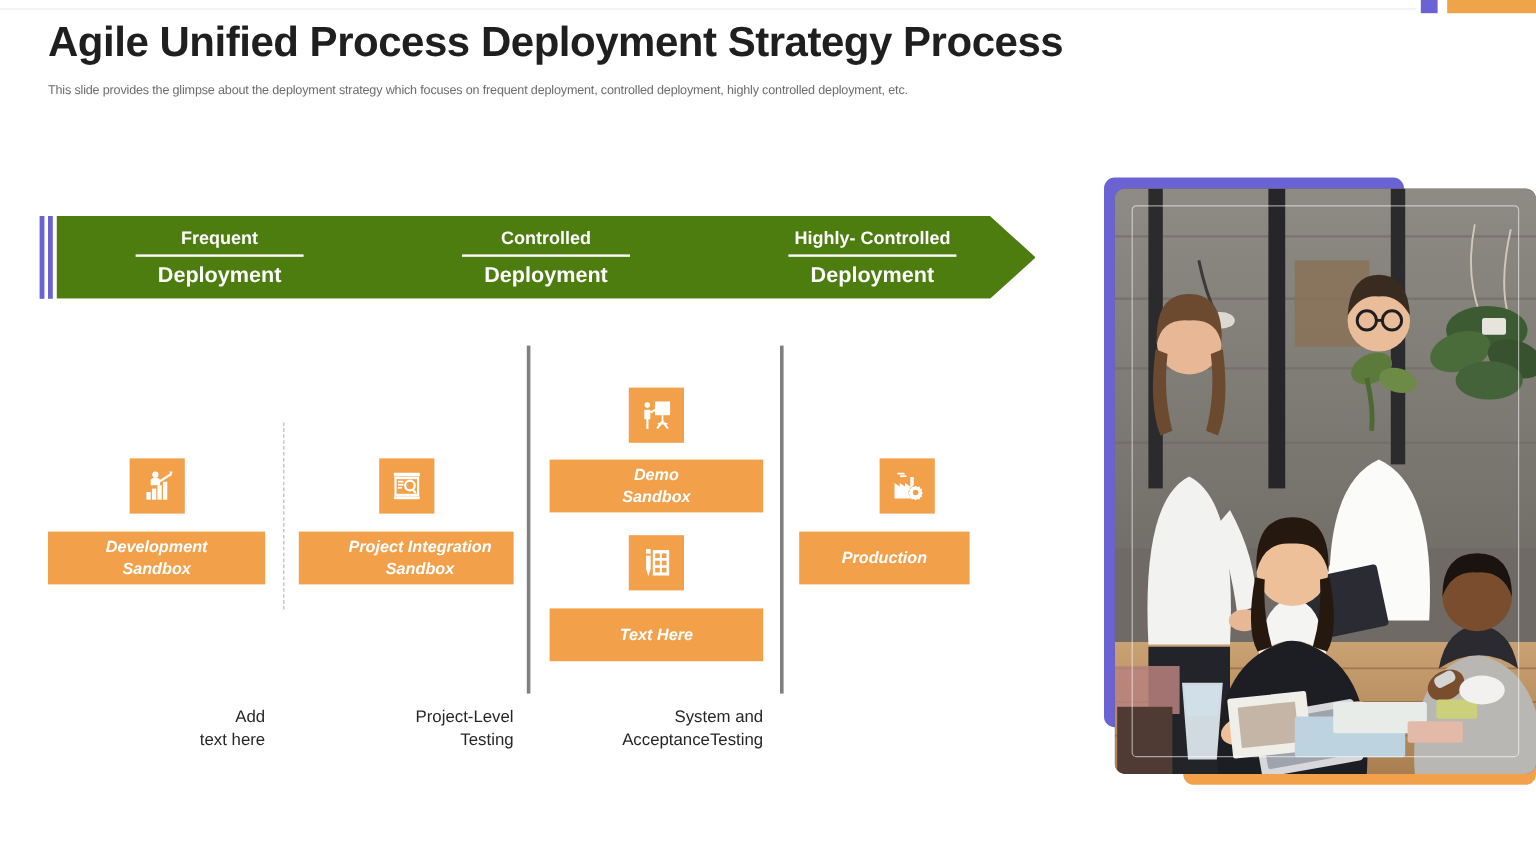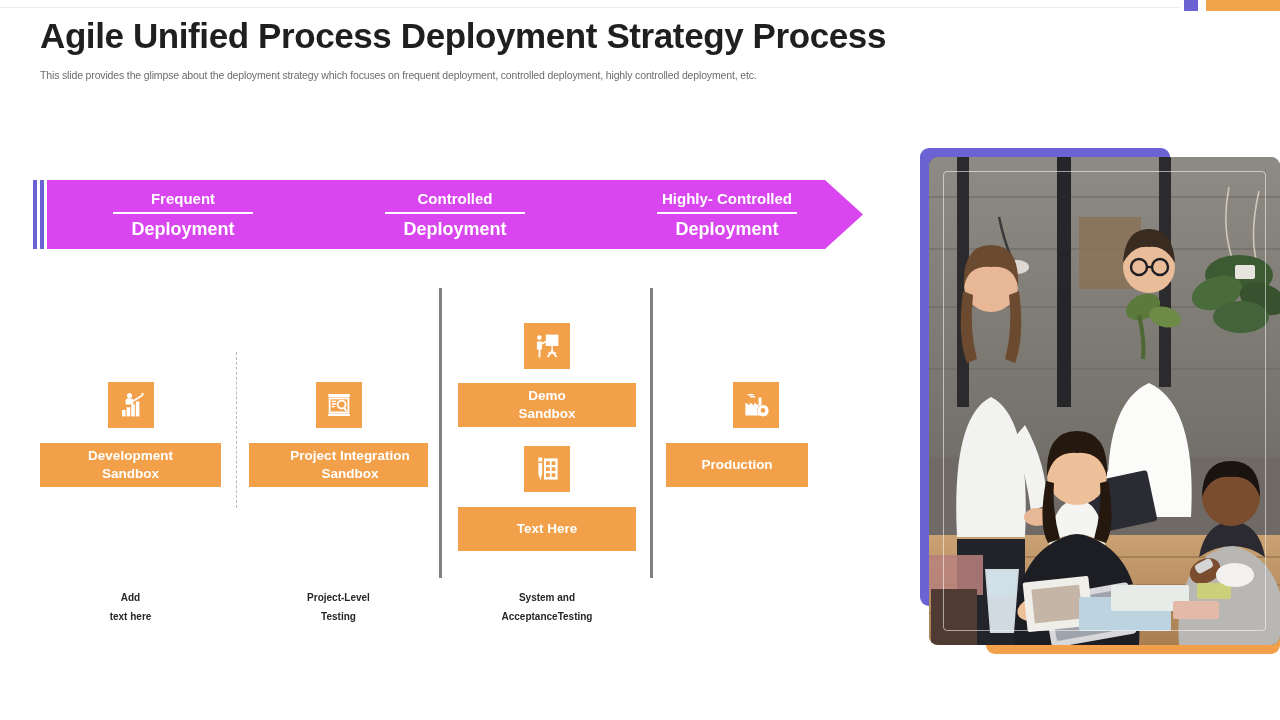--- a/index.html
+++ b/index.html
@@ -48,21 +48,21 @@
   #banner .edge-a{
     position:absolute; left:0px; top:0px; width:4px; height:69px;
     background:#6b63d4;
   }
   #banner .edge-b{
     position:absolute; left:7px; top:0px; width:4px; height:69px;
     background:#6b63d4;
   }
   #banner .body{
     position:absolute; left:14px; top:0px; width:816px; height:69px;
-    background:#d946ef;
+    background:#4d7c0f;
     -webkit-clip-path: polygon(0 0, calc(100% - 38px) 0, 100% 50%, calc(100% - 38px) 100%, 0 100%);
     clip-path: polygon(0 0, calc(100% - 38px) 0, 100% 50%, calc(100% - 38px) 100%, 0 100%);
     display:flex;
   }
   #banner .seg{
     flex:1 1 0; position:relative;
     display:flex; flex-direction:column; align-items:center; justify-content:center;
     padding-bottom:2px;
   }
   #banner .seg .l1{
@@ -91,24 +91,24 @@
     width:46px; height:46px; background:#f3a04a;
     display:flex; align-items:center; justify-content:center;
     margin:0 auto;
   }
   .stage .icon-tile svg{ display:block; }
   .stage .bar{
     background:#f3a04a; color:#ffffff; font-weight:bold;
     font-size:13.5px; line-height:18px; text-align:center;
     display:flex; flex-direction:column; align-items:center; justify-content:center;
   }
-  .stage .bar span{ display:block; white-space:nowrap; }
+  .stage .bar span{ display:block; white-space:nowrap;font-style:italic; }
   .stage .foot{
-    position:absolute; width:100%; text-align:center;
-    font-size:10px; font-weight:bold; color:#262626; line-height:19px;
+    position:absolute; width:100%; text-align:right;
+    font-size:14px; font-weight:normal; color:#262626; line-height:19px;
   }
   .stage .foot span{ display:block; white-space:nowrap; }
 
   
   #photo-block{ position:absolute; left:920px; top:148px; width:360px; height:506px; }
   #photo-frame-purple{
     position:absolute; left:0px; top:0px; width:250px; height:458px;
     background:#6b63d4; border-radius:9px;
   }
   #photo-frame-orange{

